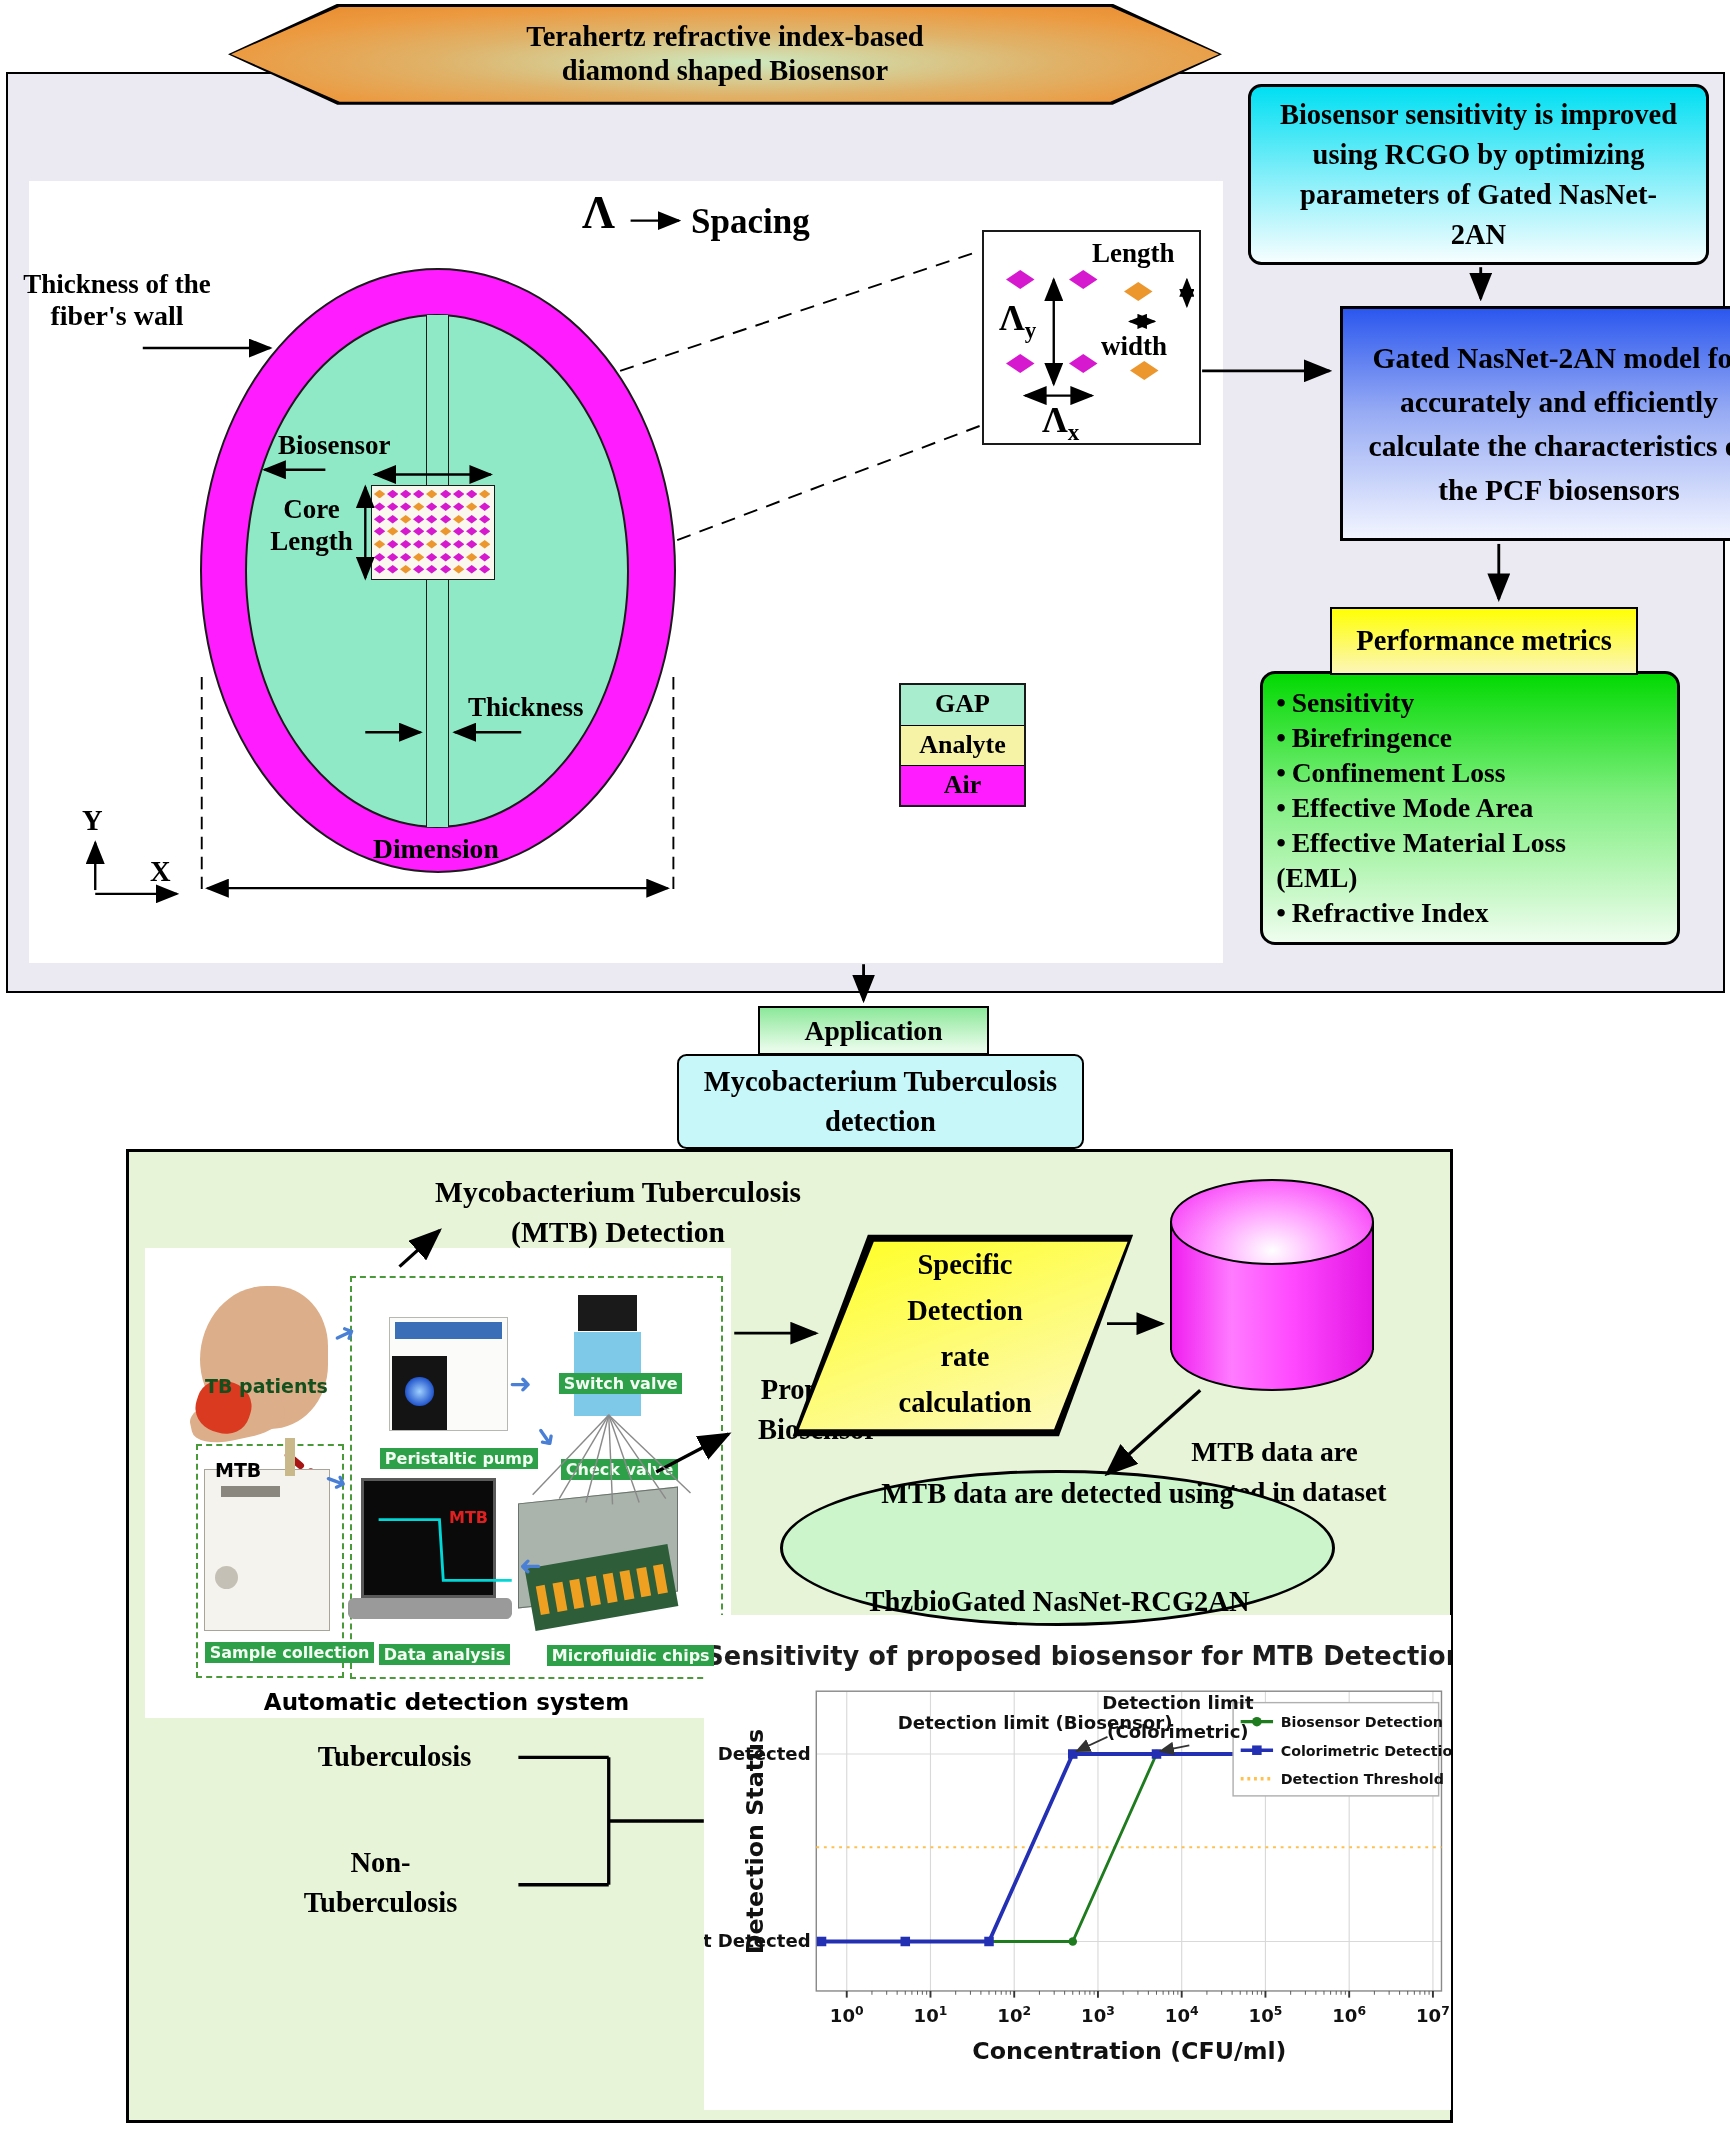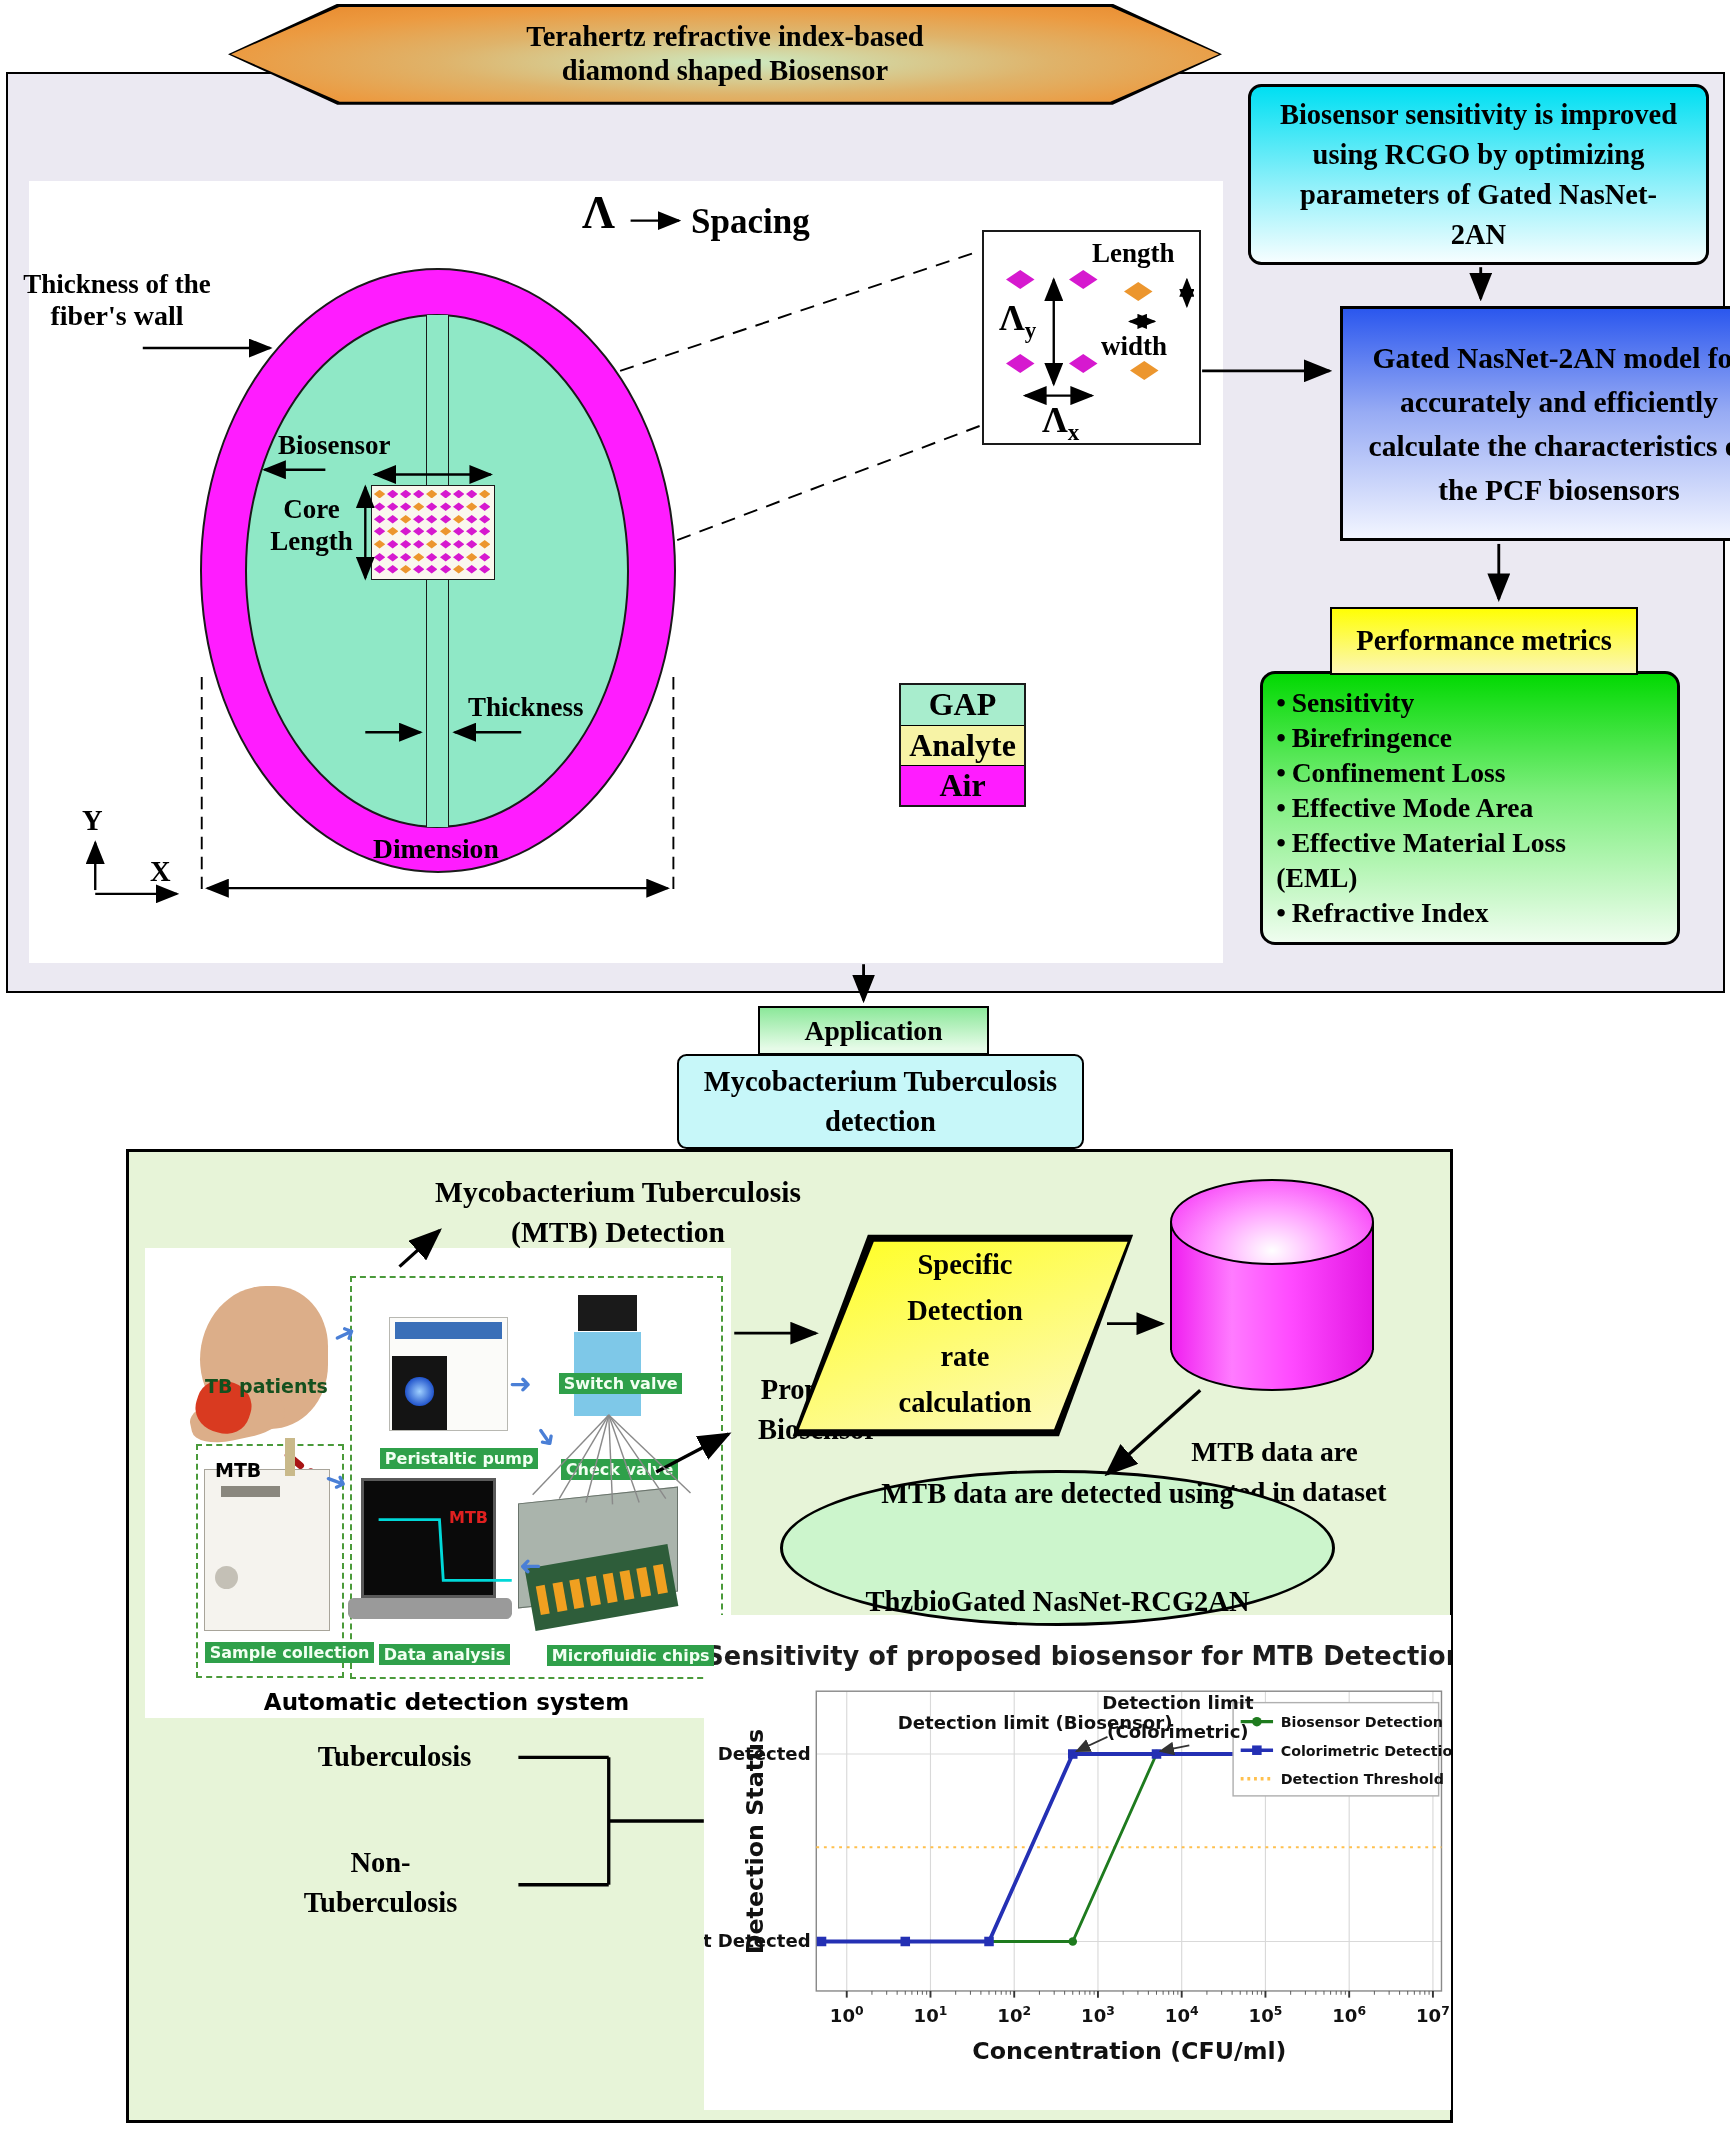--- a/index.html
+++ b/index.html
@@ -8,21 +8,21 @@
   .abs{position:absolute}
   .ser{font-family:"Liberation Serif",serif;font-weight:700;color:#000}
   .sans{font-family:"DejaVu Sans",sans-serif;font-weight:700;color:#000}
   .ctr{text-align:center}
   
   .hexo{clip-path:polygon(0 50%,11% 0,89% 0,100% 50%,89% 100%,11% 100%)}
   
   .dmd{position:absolute;width:11.4px;height:8.6px;clip-path:polygon(50% 0,100% 50%,50% 100%,0 50%)}
   .idmd{position:absolute;width:28.5px;height:19px;clip-path:polygon(50% 0,100% 50%,50% 100%,0 50%)}
   .chip{position:absolute;background:#2fa04a;color:#f2fff2;font-family:"DejaVu Sans",sans-serif;font-weight:700;font-size:16px;padding:1px 4.8px;white-space:nowrap;z-index:3}
-  .lg-row{height:40px;line-height:38px;text-align:center;font-family:"Liberation Serif",serif;font-weight:700;font-size:32px;border-top:1.9px solid #000}
+  .lg-row{height:40px;line-height:38px;text-align:center;font-family:"Liberation Serif",serif;font-weight:700;font-size:26px;border-top:1.9px solid #000}
   .lg-row:first-child{border-top:none}
   .metric-item{font-size:27.6px;line-height:35px;padding-right:32px}
   .metric-item::before{content:"•";margin-right:5.7px}
   .barrow{position:absolute;color:#4a7fd6;font-family:"DejaVu Sans",sans-serif;font-size:27px;font-weight:700;z-index:3}
 </style>
 </head>
 <body>
 
 <div id="page">
 

